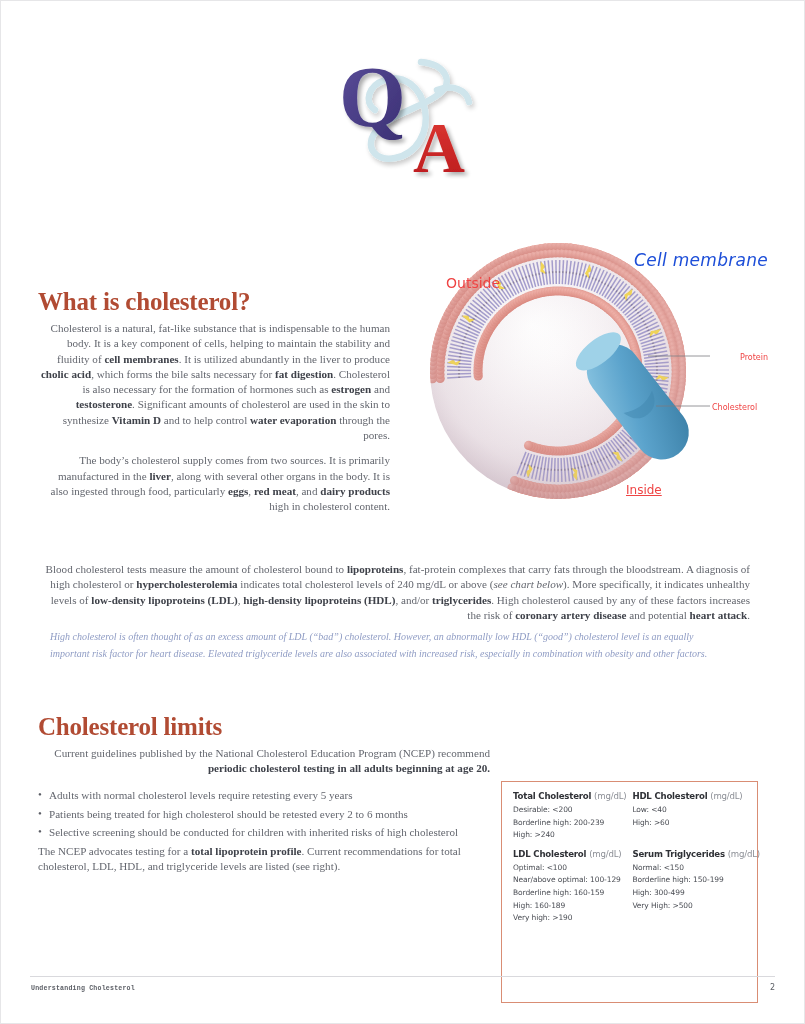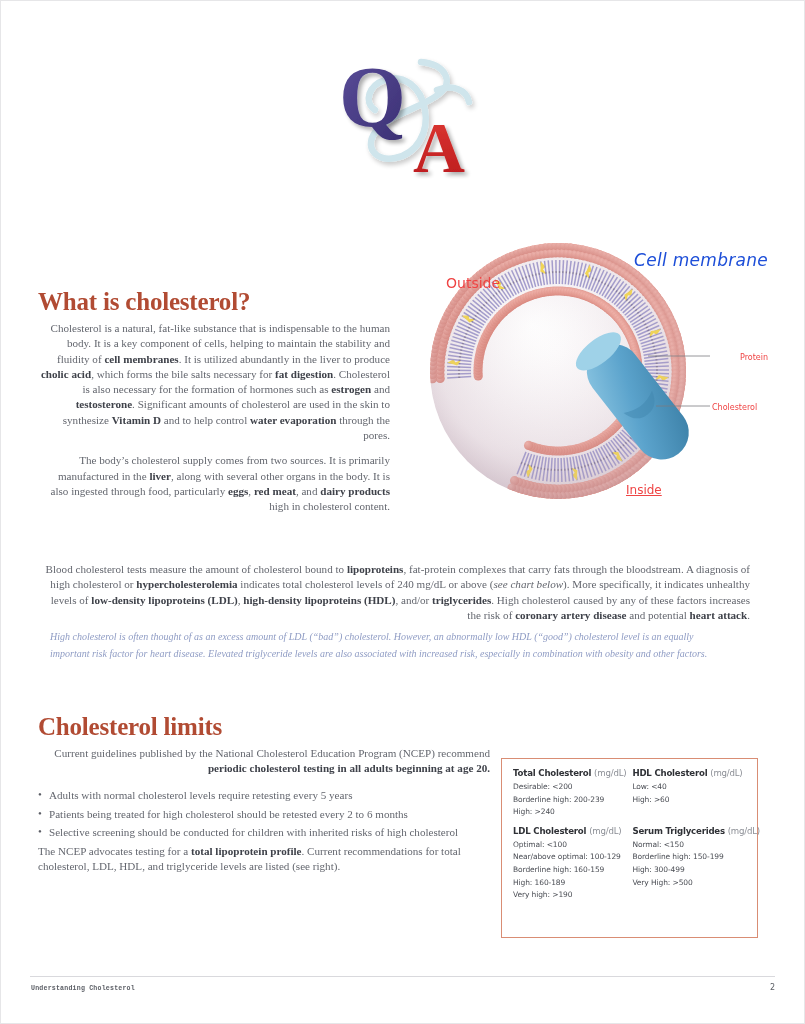--- a/index.html
+++ b/index.html
@@ -147,23 +147,23 @@
     font-size: 11.1px;
     line-height: 15.3px;
     color: #63666e;
   }
   .limits-tail b { color: #3f424a; font-weight: bold; }
 
   
   .ref-box {
     position: absolute;
     left: 501px;
-    top: 758px;
+    top: 781px;
     width: 257px;
-    height: 180px;
+    height: 222px;
     border: 1.6px solid #d98d74;
     box-sizing: border-box;
     background: #ffffff;
   }
   .ref-grid {
     display: grid;
     grid-template-columns: 1fr 1fr;
     grid-template-rows: auto auto;
     padding: 9px 0 0 11px;
     column-gap: 6px;

